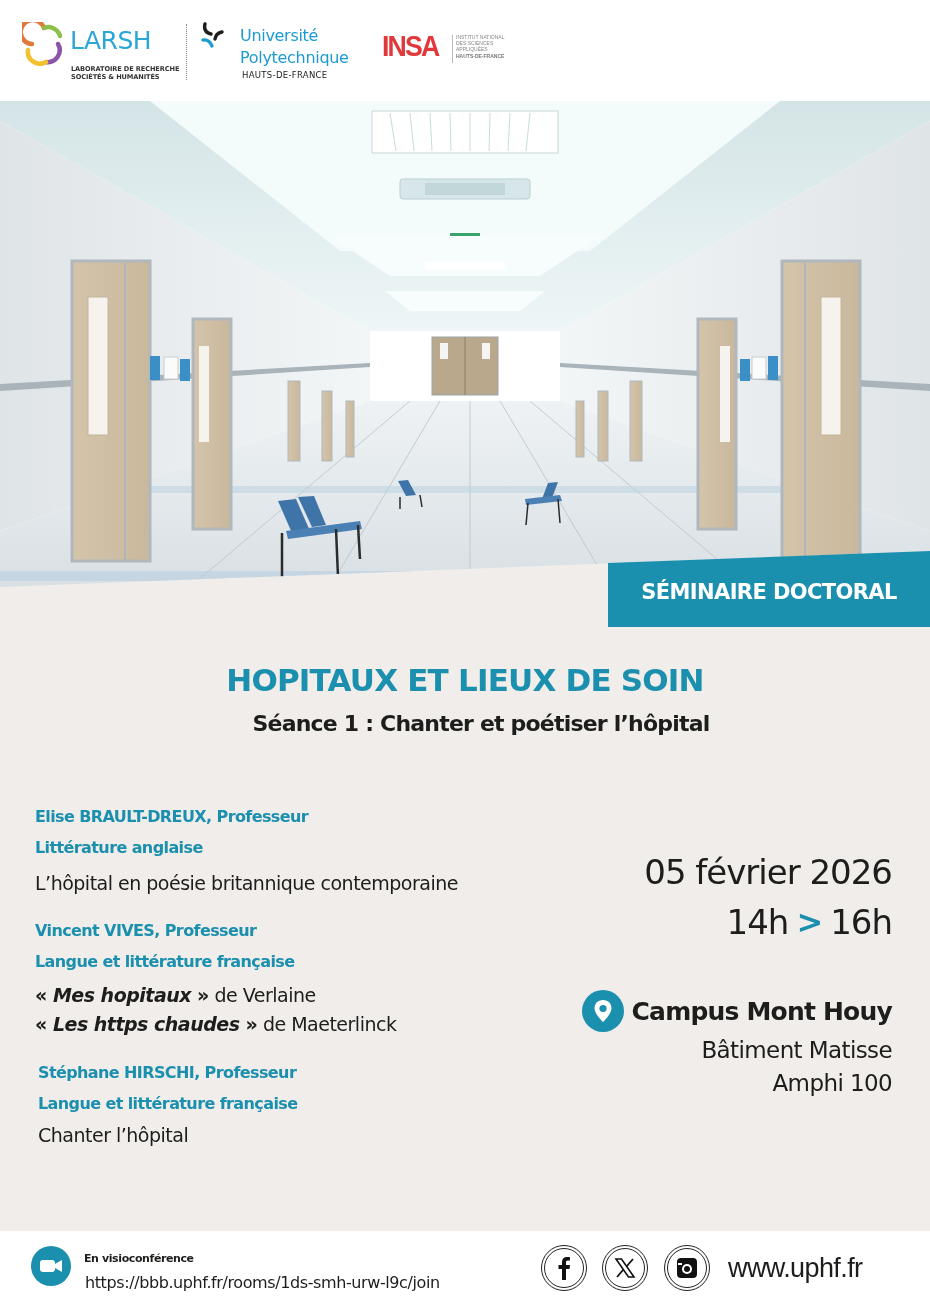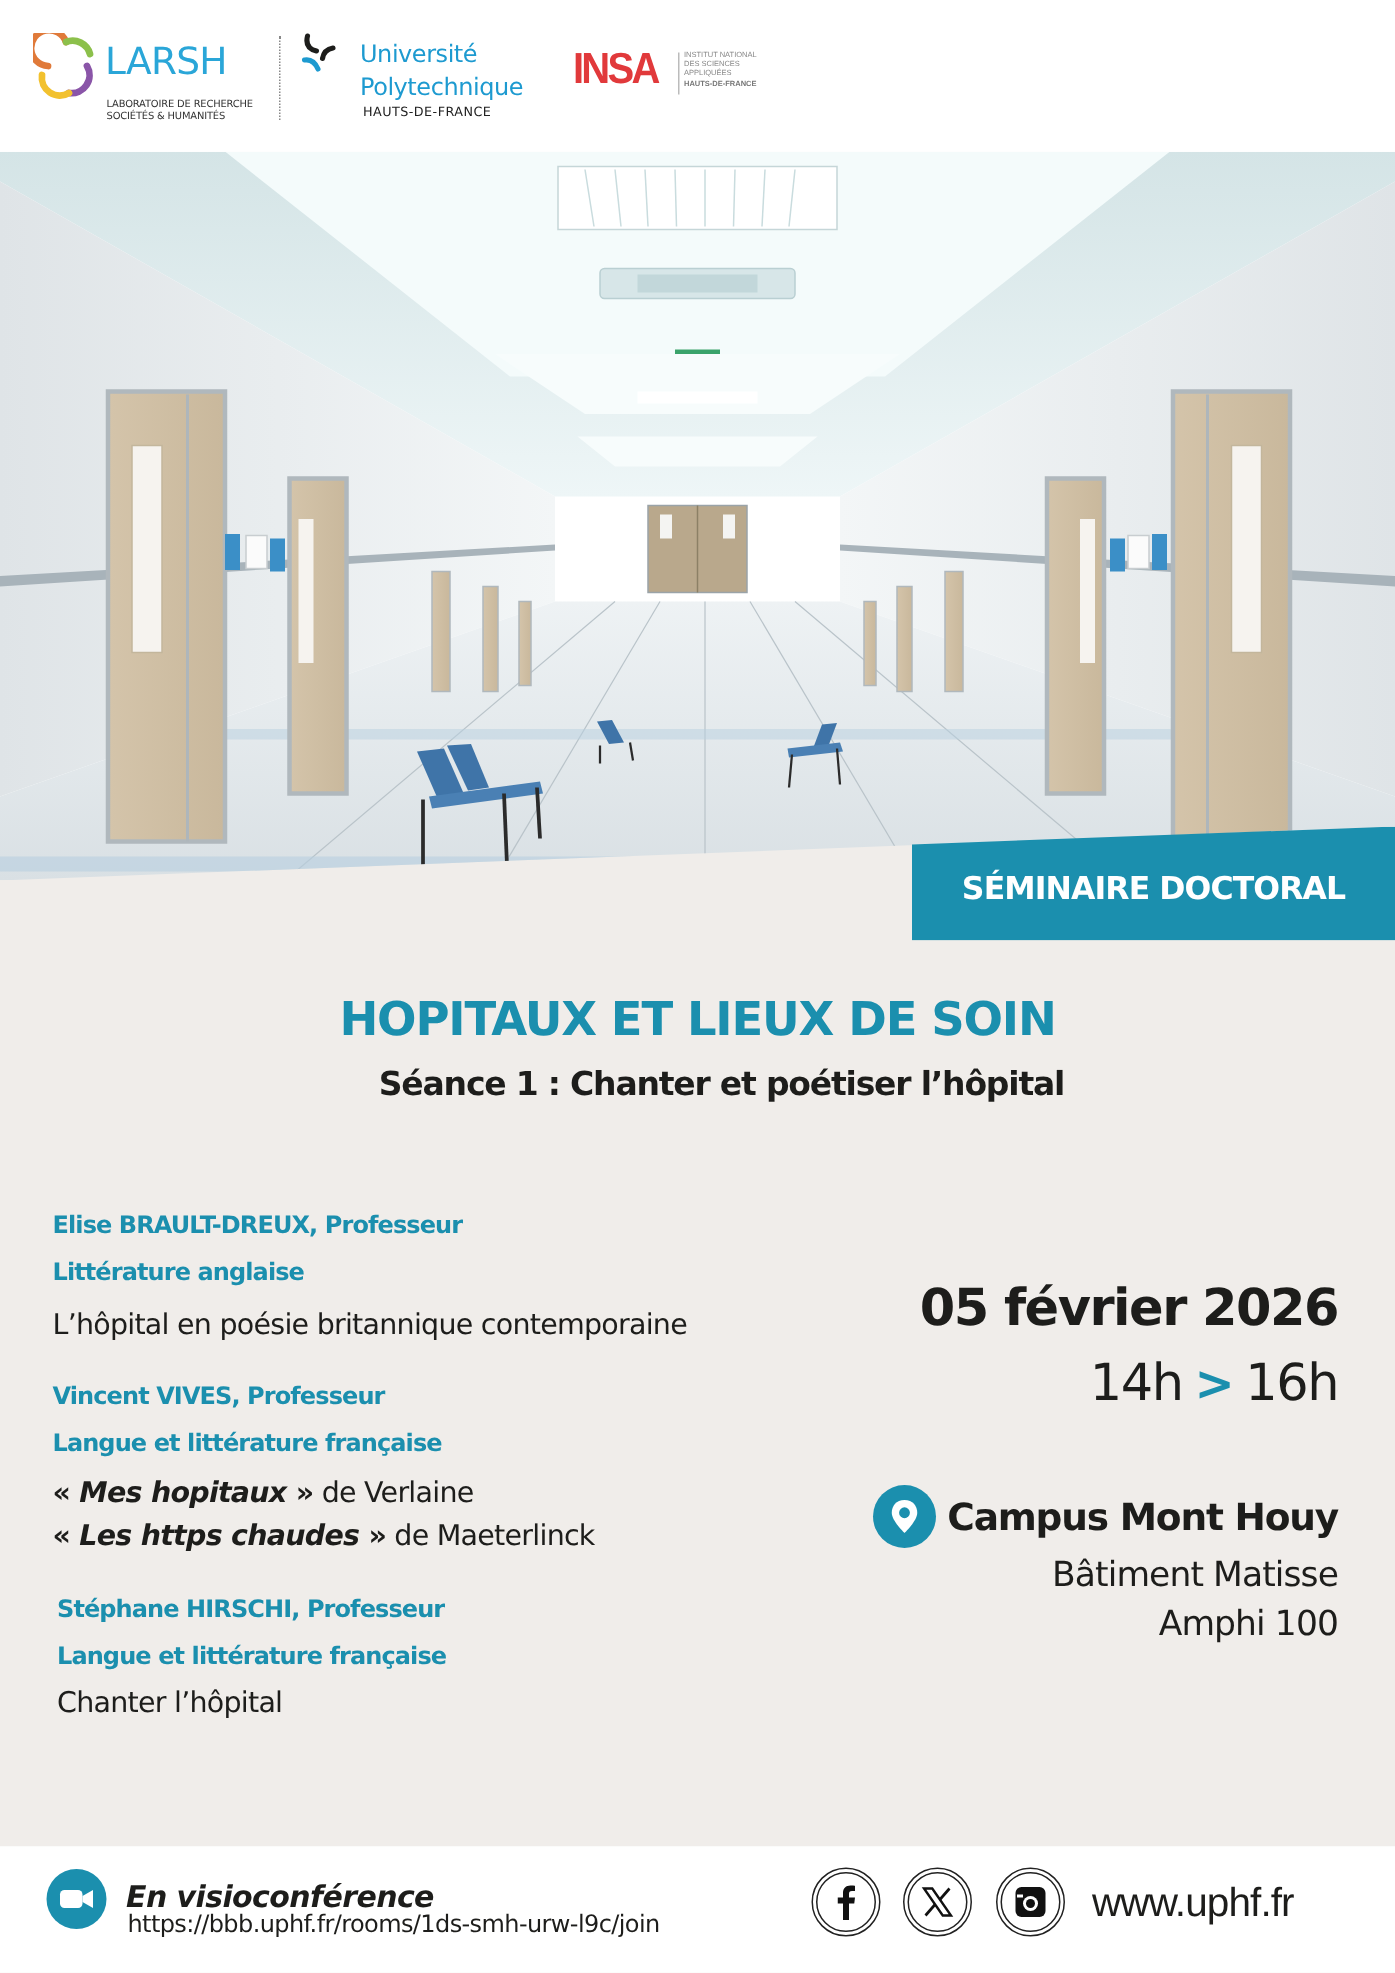--- a/index.html
+++ b/index.html
@@ -4,21 +4,21 @@
 <style>
   * { margin: 0; padding: 0; box-sizing: border-box; }
   html, body { width: 930px; height: 1315px; background: #ffffff; overflow: hidden; }
   body { position: relative; font-family: "DejaVu Sans", "Liberation Sans", sans-serif; color: #1d1d1b; }
 
   
   .header { position: absolute; left: 0; top: 0; width: 930px; height: 101px; background: #fff; }
   .larsh { position: absolute; left: 22px; top: 22px; width: 160px; height: 60px; }
   .larsh-mark { position: absolute; left: 0; top: 0; width: 46px; height: 46px; }
   .larsh-name { position: absolute; left: 48px; top: 6px; font-family: "DejaVu Sans", sans-serif; font-size: 25px; letter-spacing: -0.5px; color: #2aa6d8; line-height: 1; }
-  .larsh-sub1, .larsh-sub2 { position: absolute; left: 49px; font-size: 6.6px; font-weight: normal; color: #333; white-space: nowrap; letter-spacing: -0.1px; }
+  .larsh-sub1, .larsh-sub2 { position: absolute; left: 49px; font-size: 6.6px; font-weight: bold; color: #333; white-space: nowrap; letter-spacing: -0.1px; }
   .larsh-sub1 { top: 43px; } .larsh-sub2 { top: 51px; }
   .divider { position: absolute; left: 186px; top: 24px; width: 0; height: 56px; border-left: 1px dotted #888; }
 
   .uphf { position: absolute; left: 200px; top: 20px; width: 170px; height: 62px; }
   .uphf-mark { position: absolute; left: 0; top: 2px; width: 30px; height: 30px; }
   .uphf-l1, .uphf-l2 { position: absolute; left: 40px; font-family: "DejaVu Sans", sans-serif; font-size: 16px; color: #1d9ad0; line-height: 1; letter-spacing: -0.3px; white-space: nowrap; }
   .uphf-l1 { top: 8px; } .uphf-l2 { top: 30px; }
   .uphf-l3 { position: absolute; left: 42px; top: 50px; font-size: 8.5px; letter-spacing: 0.3px; color: #222; white-space: nowrap; }
 
   .insa { position: absolute; left: 382px; top: 30px; width: 130px; height: 40px; }
@@ -39,34 +39,34 @@
 
   .title { position: absolute; left: 0; top: 662px; width: 930px; text-align: center; font-family: "DejaVu Sans", sans-serif; font-weight: bold; font-size: 31px; color: #1b8fae; letter-spacing: -0.8px; z-index: 2; }
   .subtitle { position: absolute; left: 0; top: 711px; width: 930px; text-align: center; font-family: "DejaVu Sans", sans-serif; font-weight: bold; font-size: 22px; color: #1d1d1b; letter-spacing: -0.8px; z-index: 2; padding-left: 32px; }
 
   .speaker { position: absolute; z-index: 2; }
   .sp-name, .sp-field { font-family: "DejaVu Sans", sans-serif; font-weight: bold; font-size: 16px; color: #1b8fae; letter-spacing: -0.6px; white-space: nowrap; line-height: 31px; }
   .sp-talk { font-family: "DejaVu Sans", sans-serif; font-size: 19px; color: #1d1d1b; letter-spacing: -0.5px; white-space: nowrap; line-height: 29px; margin-top: 6px; }
   .sp-talk i { font-weight: bold; }
   .sp-talk .q { font-weight: bold; }
 
-  .date { position: absolute; right: 38px; top: 852px; font-family: "DejaVu Sans", sans-serif; font-weight: bold; font-size: 34px; letter-spacing: -1px; color: #1d1d1b; text-align: center; z-index: 2; white-space: nowrap; }
+  .date { position: absolute; right: 38px; top: 852px; font-family: "DejaVu Sans", sans-serif; font-weight: normal; font-size: 34px; letter-spacing: -1px; color: #1d1d1b; text-align: center; z-index: 2; white-space: nowrap; }
   .time { position: absolute; right: 38px; top: 902px; font-family: "DejaVu Sans", sans-serif; font-size: 34px; letter-spacing: -1px; color: #1d1d1b; z-index: 2; white-space: nowrap; display: flex; align-items: center; gap: 8px; }
   .time .arrow { color: #1b8fae; font-weight: bold; font-size: 32px; }
 
   .place { position: absolute; right: 38px; top: 990px; z-index: 2; text-align: right; }
   .place-row { display: flex; align-items: center; justify-content: flex-end; gap: 8px; }
   .pin { width: 42px; height: 42px; border-radius: 50%; background: #1b8fae; display: flex; align-items: center; justify-content: center; }
   .place-name { font-family: "DejaVu Sans", sans-serif; font-weight: bold; font-size: 25px; letter-spacing: -0.8px; color: #1d1d1b; white-space: nowrap; }
   .place-line { font-family: "DejaVu Sans", sans-serif; font-size: 23px; letter-spacing: -0.6px; color: #1d1d1b; white-space: nowrap; line-height: 33px; }
 
   
   .footer { position: absolute; left: 0; top: 1231px; width: 930px; height: 84px; background: #fff; }
   .visio-icon { position: absolute; left: 31px; top: 15px; width: 40px; height: 40px; border-radius: 50%; background: #1b8fae; display: flex; align-items: center; justify-content: center; }
-  .visio-title { position: absolute; left: 84px; top: 21px; font-family: "DejaVu Sans", sans-serif; font-weight: bold; font-size: 20px; letter-spacing: -0.4px; color: #1d1d1b; white-space: nowrap; font-style: italic; }
+  .visio-title { position: absolute; left: 84px; top: 21px; font-family: "DejaVu Sans", sans-serif; font-weight: bold; font-size: 11px; letter-spacing: -0.4px; color: #1d1d1b; white-space: nowrap; }
   .visio-url { position: absolute; left: 85px; top: 42px; font-family: "DejaVu Sans", sans-serif; font-size: 16px; letter-spacing: -0.4px; color: #1d1d1b; white-space: nowrap; }
 
   .social { position: absolute; top: 14px; width: 46px; height: 46px; border-radius: 50%; border: 1.4px solid #222; display: flex; align-items: center; justify-content: center; }
   .social::before { content: ""; position: absolute; inset: 2px; border-radius: 50%; border: 1px solid #222; }
   .social.fb { left: 541px; } .social.x { left: 602px; } .social.ig { left: 664px; }
   .site { position: absolute; left: 728px; top: 22px; font-family: Liberation Sans, sans-serif; font-size: 27px; letter-spacing: -0.6px; color: #1d1d1b; white-space: nowrap; }
 </style>
 </head>
 <body>
 

